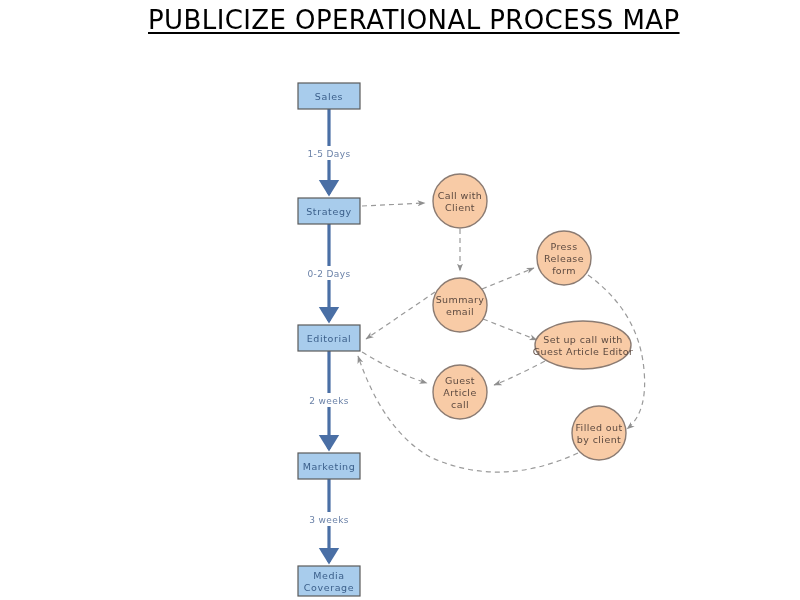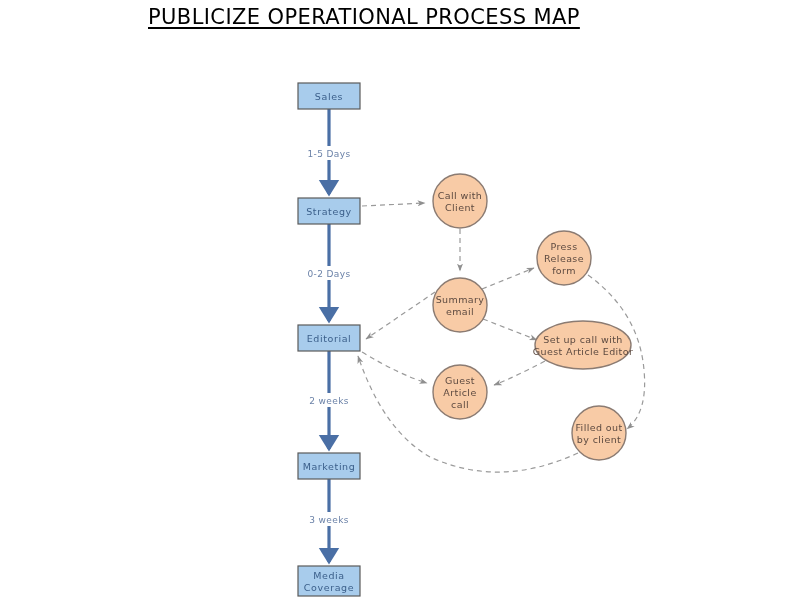--- a/index.html
+++ b/index.html
@@ -17,21 +17,21 @@
     position: relative;
     width: 800px;
     height: 600px;
     background: #ffffff;
   }
   .title {
     position: absolute;
     left: 148px;
     top: 5px;
     font-family: "DejaVu Sans", sans-serif;
-    font-size: 21px;
+    font-size: 26px;
     letter-spacing: 0.4px;
     color: #000000;
     text-decoration: underline;
     text-underline-offset: 3px;
     white-space: nowrap;
   }
   svg.flow {
     position: absolute;
     left: 0;
     top: 0;

